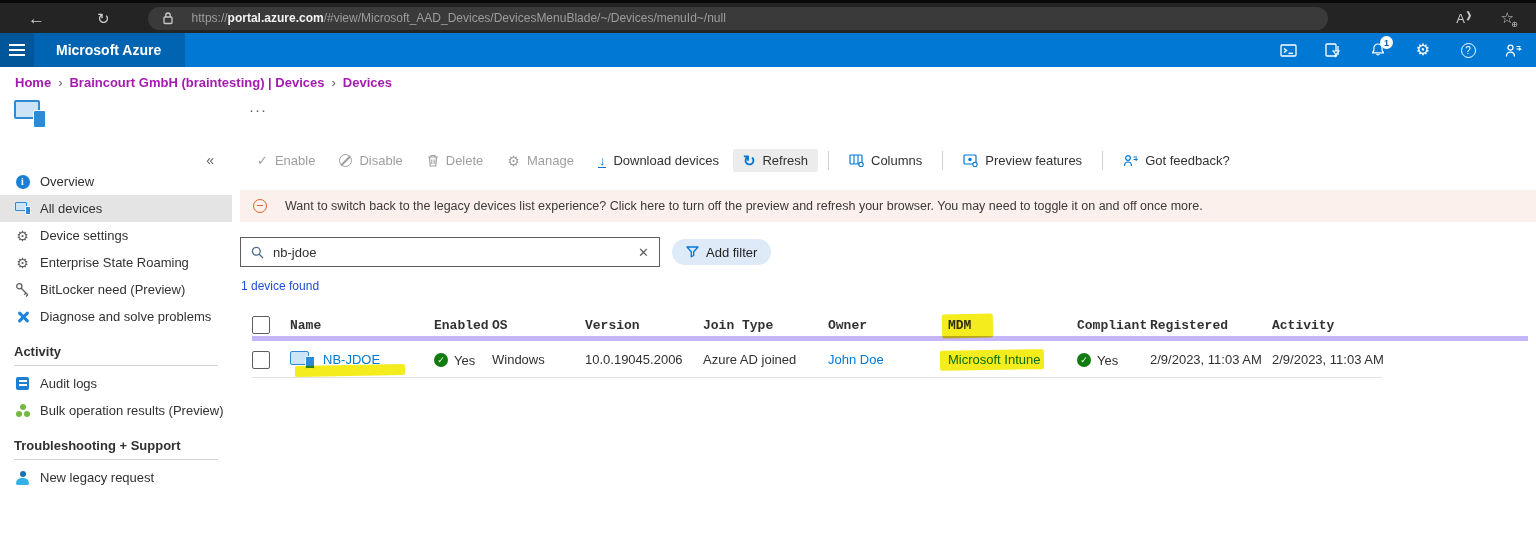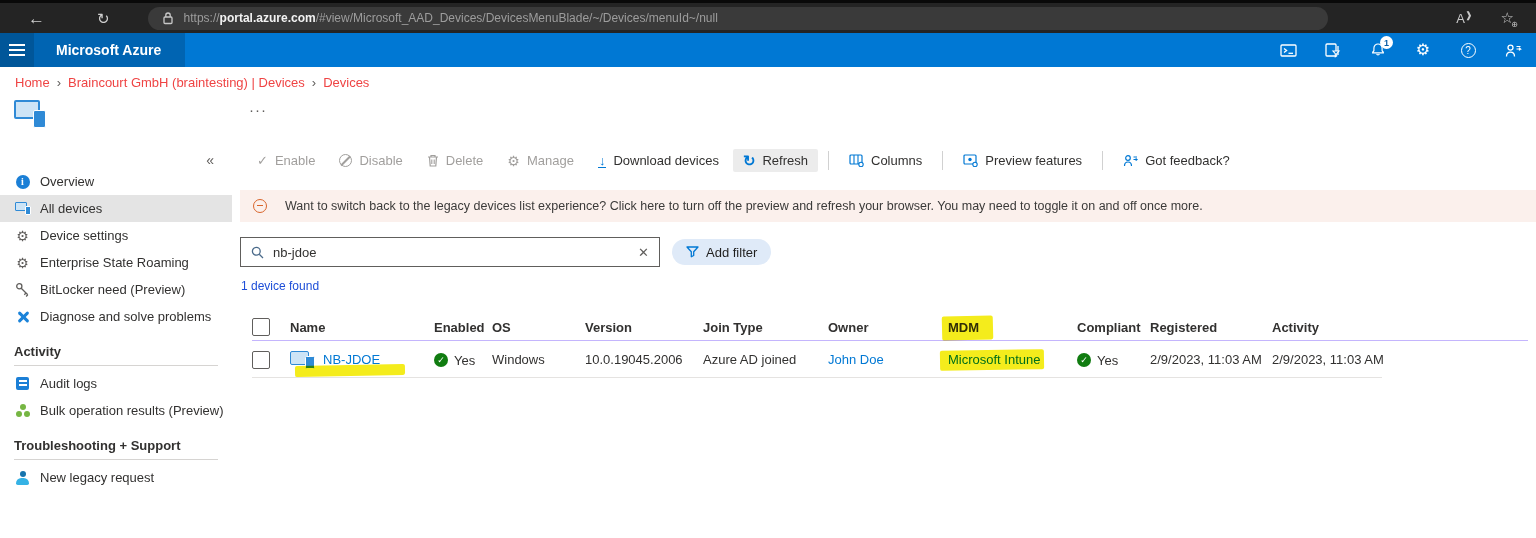--- a/index.html
+++ b/index.html
@@ -8,21 +8,21 @@
 
   
   .browser-bar { position:absolute; left:0; top:0; width:1536px; height:33px;
     background:#242424; border-top:3px solid #090909; display:flex; align-items:center; }
   .bb-icon { color:#cfcfcf; font-size:15px; line-height:1; cursor:default; }
   .bb-back { margin-left:28px; font-size:17px; }
   .bb-refresh { margin-left:52px; font-size:15px; }
   .url-pill { margin-left:38px; flex:1; max-width:1180px; height:23px; background:#3a3a3a;
     border-radius:12px; display:flex; align-items:center; padding:0 14px; }
   .lock-svg { margin-right:10px; flex:none; }
-  .url-text { font-size:12px; color:#9d9d9d; white-space:nowrap; overflow:hidden; }
+  .url-text { font-size:12px; color:#9d9d9d; white-space:nowrap; overflow:hidden;margin-left:8px; }
   .url-text b { color:#f2f2f2; font-weight:bold; }
   .bb-right { display:flex; align-items:center; gap:28px; margin-left:auto; margin-right:22px; }
   .read-aloud { font-size:13px; color:#c9c9c9; }
   .read-aloud i { font-style:normal; font-size:9px; vertical-align:super; }
   .fav-star { position:relative; font-size:15px; color:#c9c9c9; }
   .fav-star i { position:absolute; right:-4px; bottom:-2px; font-style:normal; font-size:8px; }
 
   
   .azure-bar { position:absolute; left:0; top:33px; width:1536px; height:34px;
     background:#0078d4; display:flex; align-items:center; color:#fff; }
@@ -42,21 +42,21 @@
     width:18px; height:18px; cursor:pointer; }
   .gear-glyph { font-size:16px; color:#fff; line-height:1; }
   .help-circle { width:15px; height:15px; border:1.5px solid #fff; border-radius:50%;
     display:flex; align-items:center; justify-content:center; font-size:10px; color:#fff; }
   .bell-badge { position:absolute; top:-5px; right:-6px; width:13px; height:13px; background:#fff;
     border-radius:50%; color:#0a5ea8; font-size:9px; font-weight:bold;
     display:flex; align-items:center; justify-content:center; }
 
   
   .breadcrumb { position:absolute; left:15px; top:75px; font-size:13px; display:flex; gap:7px; }
-  .crumb { color:#ef4444; cursor:pointer; }
+  .crumb { color:#a21caf; cursor:pointer;font-weight:bold; }
   .crumb-sep { color:#605e5c; }
   .title-icon { position:absolute; left:14px; top:100px; width:34px; height:28px; }
   .dev-outer { position:absolute; left:0; top:0; width:26px; height:19px; background:#cde4f6;
     border:2px solid #2f8ad6; border-radius:2px; }
   .dev-inner { position:absolute; right:2px; bottom:0; width:13px; height:18px; background:#2f8ad6;
     border:1.5px solid #fff; border-radius:2px; }
   .page-title { position:absolute; left:57px; top:96px; font-size:24px; color:#252423; }
   .page-title .t1 { font-weight:bold; }
   .page-title .tsep { margin:0 8px; color:#484644; font-weight:normal; }
   .page-title .t2 { font-weight:normal; }
@@ -132,21 +132,21 @@
   .clear-x { color:#605e5c; font-size:13px; cursor:pointer; }
   .add-filter { position:absolute; left:672px; top:239px; height:26px; background:#dfeaf8;
     border-radius:13px; display:flex; align-items:center; gap:7px; padding:0 14px;
     font-size:13px; color:#201f1e; cursor:pointer; }
   .count-text { position:absolute; left:241px; top:279px; font-size:12px; color:#1d4ed8; }
 
   
   .grid { position:absolute; left:252px; top:314px; width:1276px; }
   .g-row { display:grid; grid-template-columns:38px 144px 58px 93px 118px 125px 120px 129px 73px 122px 110px;
     align-items:center; }
-  .g-head { height:27px; border-bottom:1px solid #c4b5fd; }
+  .g-head { height:27px; border-bottom:5px solid #c4b5fd;font-family:Liberation Mono, monospace; }
   .g-head .hc { font-size:13px; font-weight:bold; color:#323130; position:relative; cursor:pointer; }
   .g-data { height:37px; position:relative; }
   .g-data::after { content:""; position:absolute; left:0; bottom:0; width:1130px; height:1px; background:#e5e3e1; }
   .cell { font-size:13px; color:#323130; position:relative; white-space:nowrap; }
   .cb { width:18px; height:18px; border:1px solid #605e5c; border-radius:2px; background:#fff; cursor:pointer; }
   .link { color:#0078d4; cursor:pointer; }
   .name-cell { display:flex; align-items:center; gap:8px; }
   .row-dev-icon { position:relative; width:25px; height:19px; flex:none; }
   .row-dev-icon .o { position:absolute; left:0; top:1px; width:19px; height:14px; background:#cde4f6;
     border:1.5px solid #2f8ad6; border-radius:2px; }

